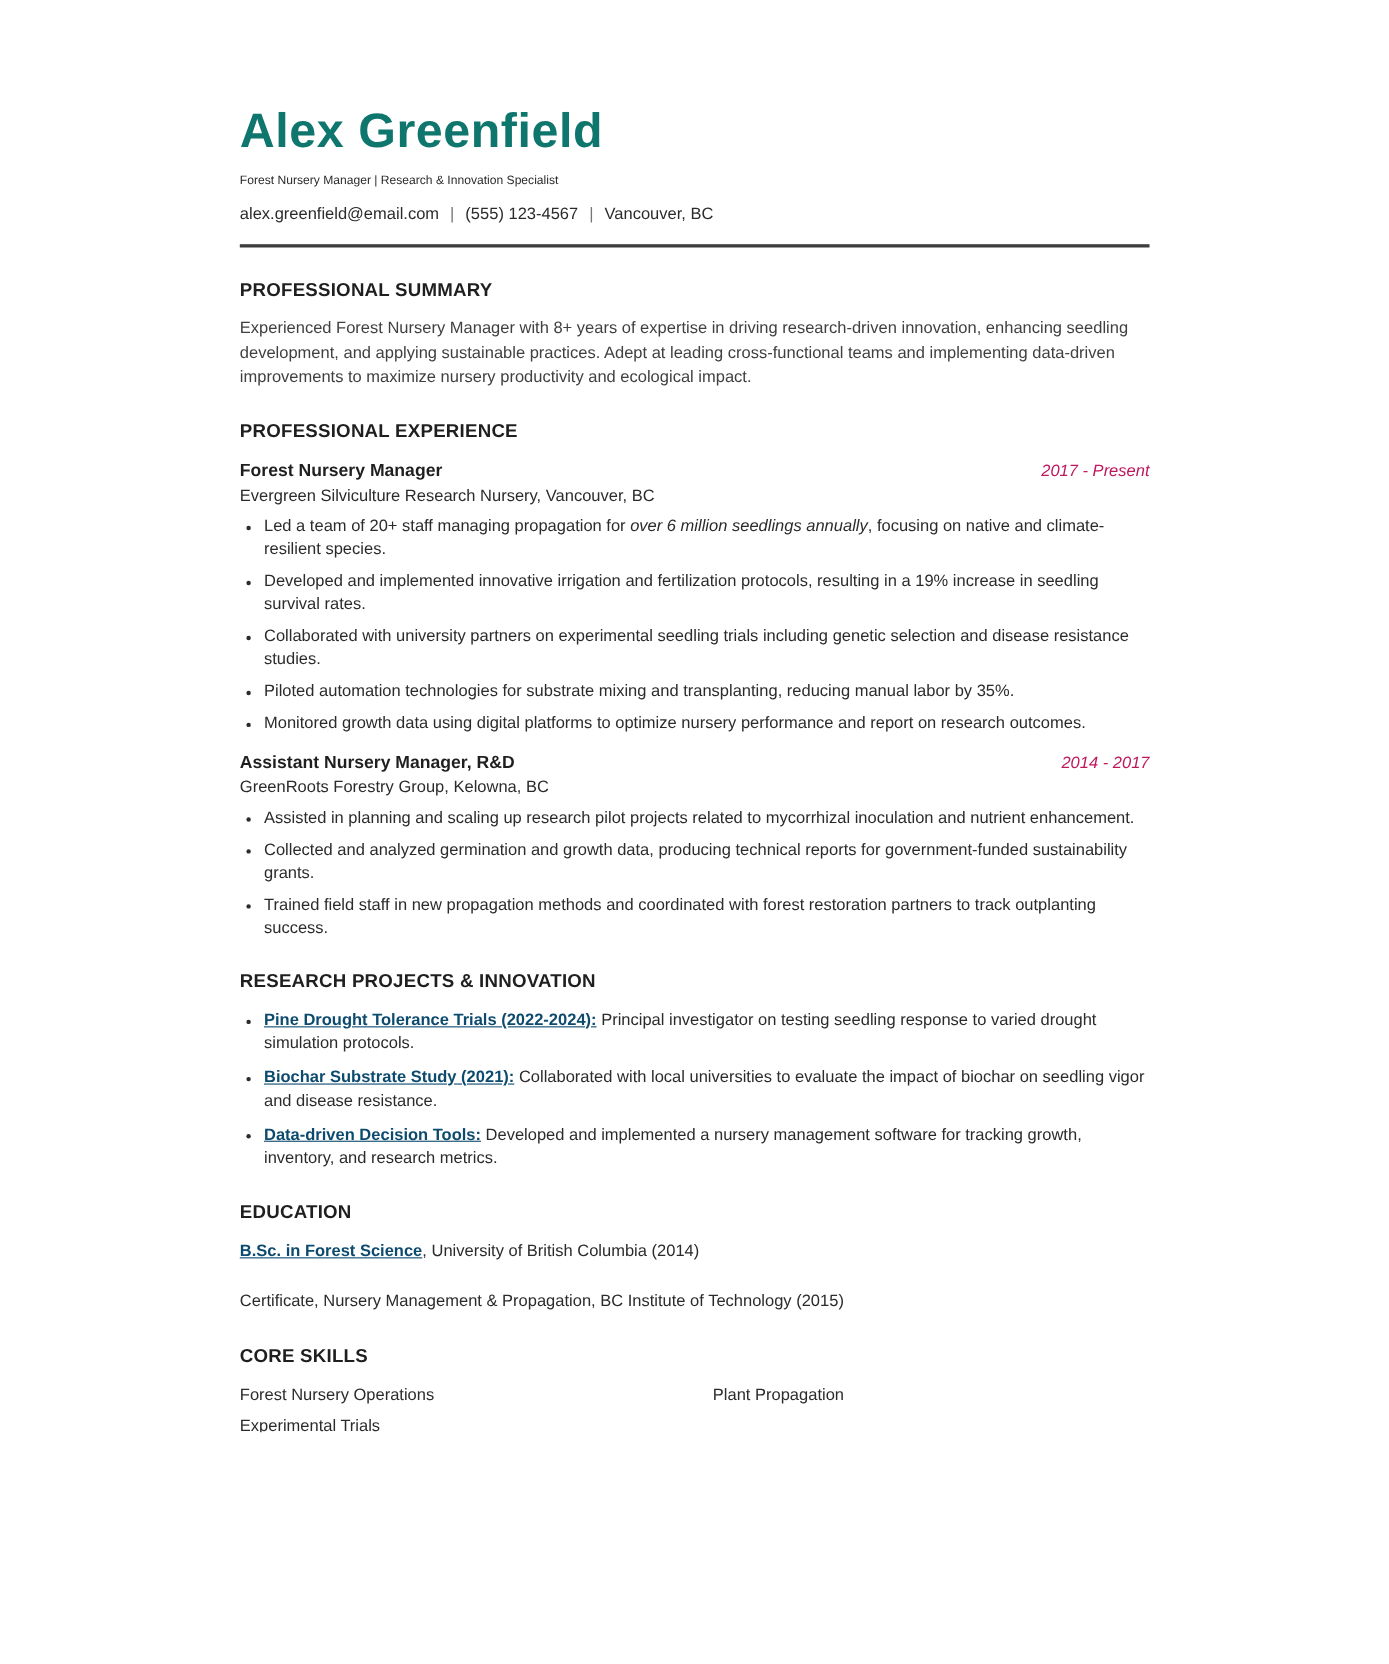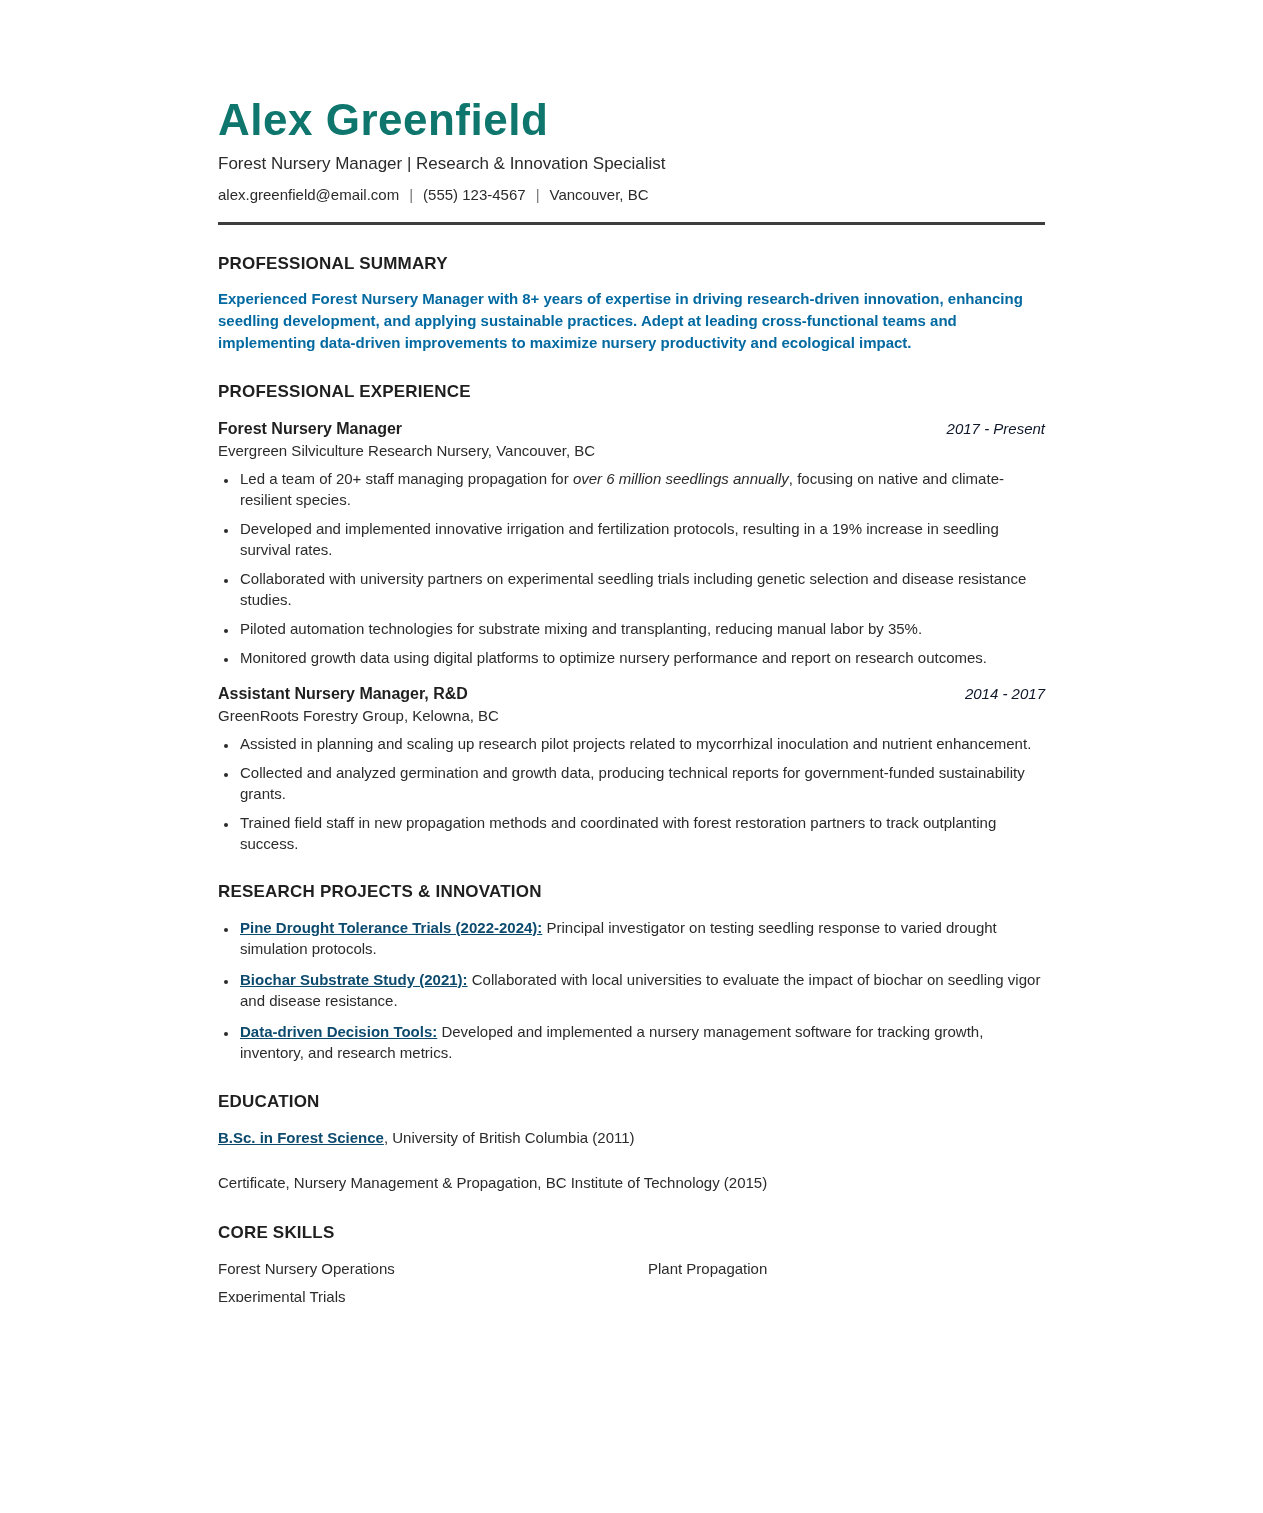--- a/index.html
+++ b/index.html
@@ -25,21 +25,21 @@
   }
   .name {
     font-size: 44px;
     line-height: 52px;
     font-weight: 700;
     letter-spacing: 0.5px;
     color: #0f766e;
     margin: 0;
   }
   .subtitle {
-    font-size: 17px;
+    font-size: 11px;
     line-height: 24px;
     margin-top: 6px;
     color: #2b2b2b;
   }
   .contact {
     font-size: 15px;
     line-height: 22px;
     margin-top: 8px;
     color: #2b2b2b;
   }
@@ -58,33 +58,32 @@
     font-weight: 700;
     color: #1f1f1f;
     letter-spacing: 0.2px;
     margin: 0;
   }
   .mt-sect { margin-top: 27px; }
   .summary-text {
     font-size: 15px;
     line-height: 22px;
     margin: 13px 0 0 0;
-    color: #0369a1;
-    font-weight: bold;
+    color: #404040;
   }
   .job { margin-top: 15px; }
   .job-header {
     display: flex;
     justify-content: space-between;
     align-items: flex-end;
     font-size: 16px;
     line-height: 22px;
   }
   .job-title { font-weight: 700; color: #1f1f1f; }
-  .job-dates { font-style: italic; font-size: 15px; color: #0f172a; }
+  .job-dates { font-style: italic; font-size: 15px; color: #be185d; }
   .job-company {
     font-size: 15px;
     line-height: 22px;
     color: #2b2b2b;
   }
   ul.bullets {
     margin: 6px 0 0 0;
     padding: 0 0 0 20px;
     list-style: disc outside;
   }
@@ -180,21 +179,21 @@
       <ul class="bullets research">
         <li><span class="bold-run">Pine Drought Tolerance Trials (2022-2024):</span><span> Principal investigator on testing seedling response to varied drought simulation protocols.</span></li>
         <li><span class="bold-run">Biochar Substrate Study (2021):</span><span> Collaborated with local universities to evaluate the impact of biochar on seedling vigor and disease resistance.</span></li>
         <li><span class="bold-run">Data-driven Decision Tools:</span><span> Developed and implemented a nursery management software for tracking growth, inventory, and research metrics.</span></li>
       </ul>
     </section>
 
     <section>
       <h2 class="section-heading" style="margin-top:28px">EDUCATION</h2>
       <div class="edu-line first">
-        <span class="bold-run">B.Sc. in Forest Science</span><span>, University of British Columbia (2011)</span>
+        <span class="bold-run">B.Sc. in Forest Science</span><span>, University of British Columbia (2014)</span>
       </div>
       <div class="edu-line second">Certificate, Nursery Management &amp; Propagation, BC Institute of Technology (2015)</div>
     </section>
 
     <section>
       <h2 class="section-heading" style="margin-top:28px">CORE SKILLS</h2>
       <div class="skills-grid">
         <div class="skill-item">Forest Nursery Operations</div>
         <div class="skill-item">Plant Propagation</div>
         <div class="skill-item">Experimental Trials</div>

